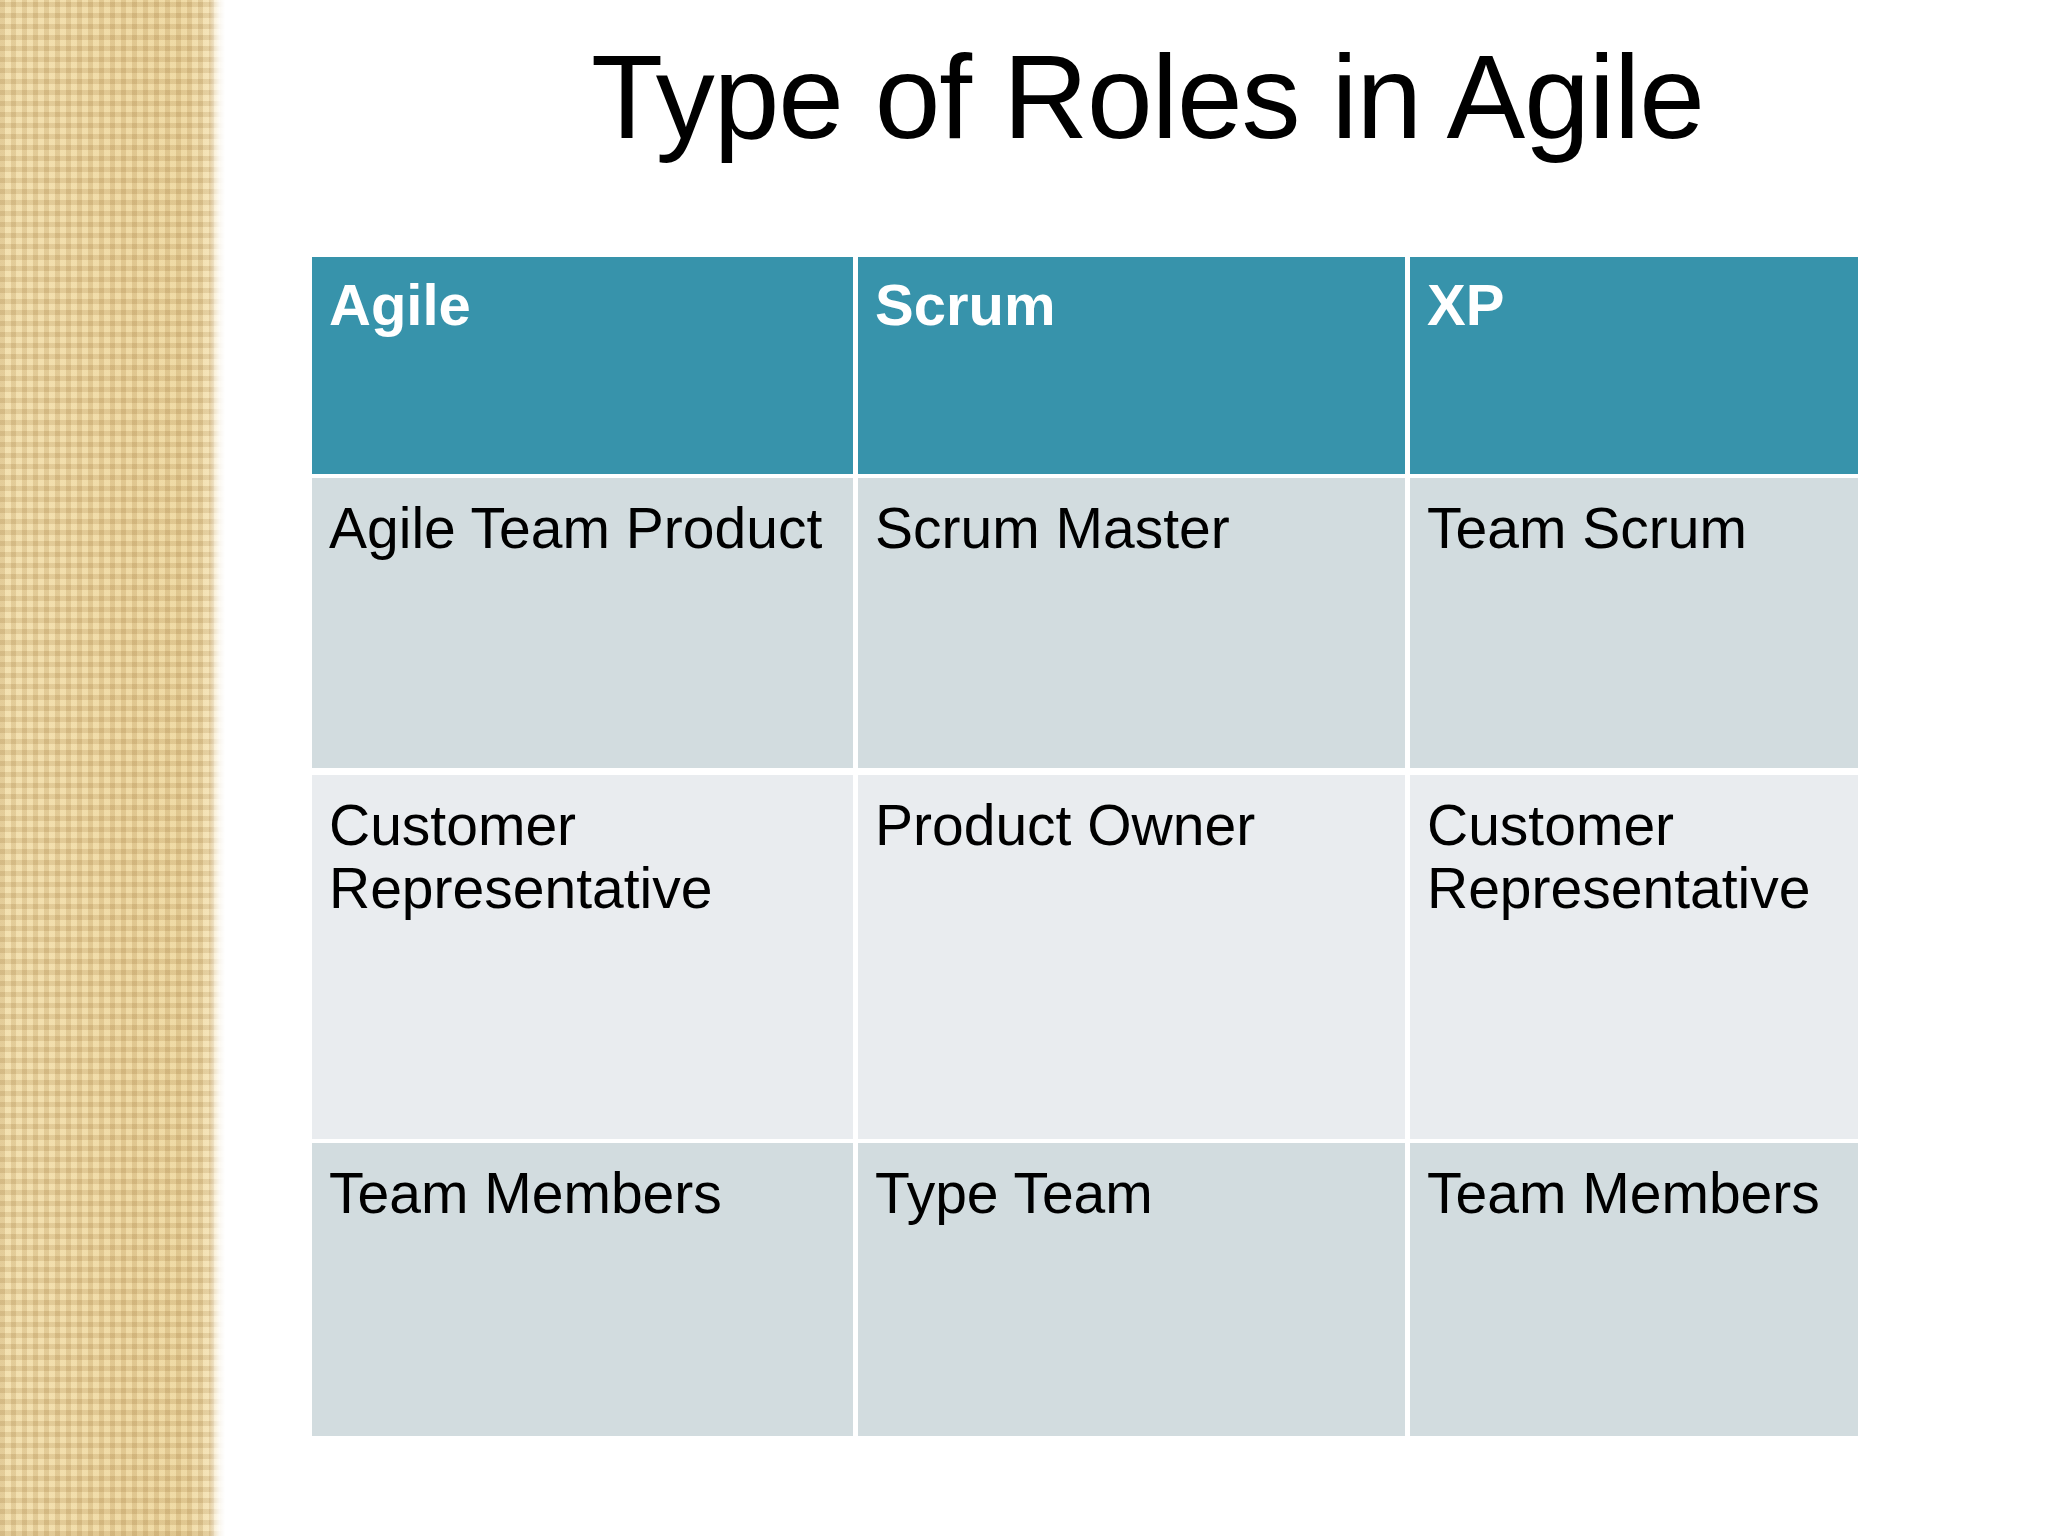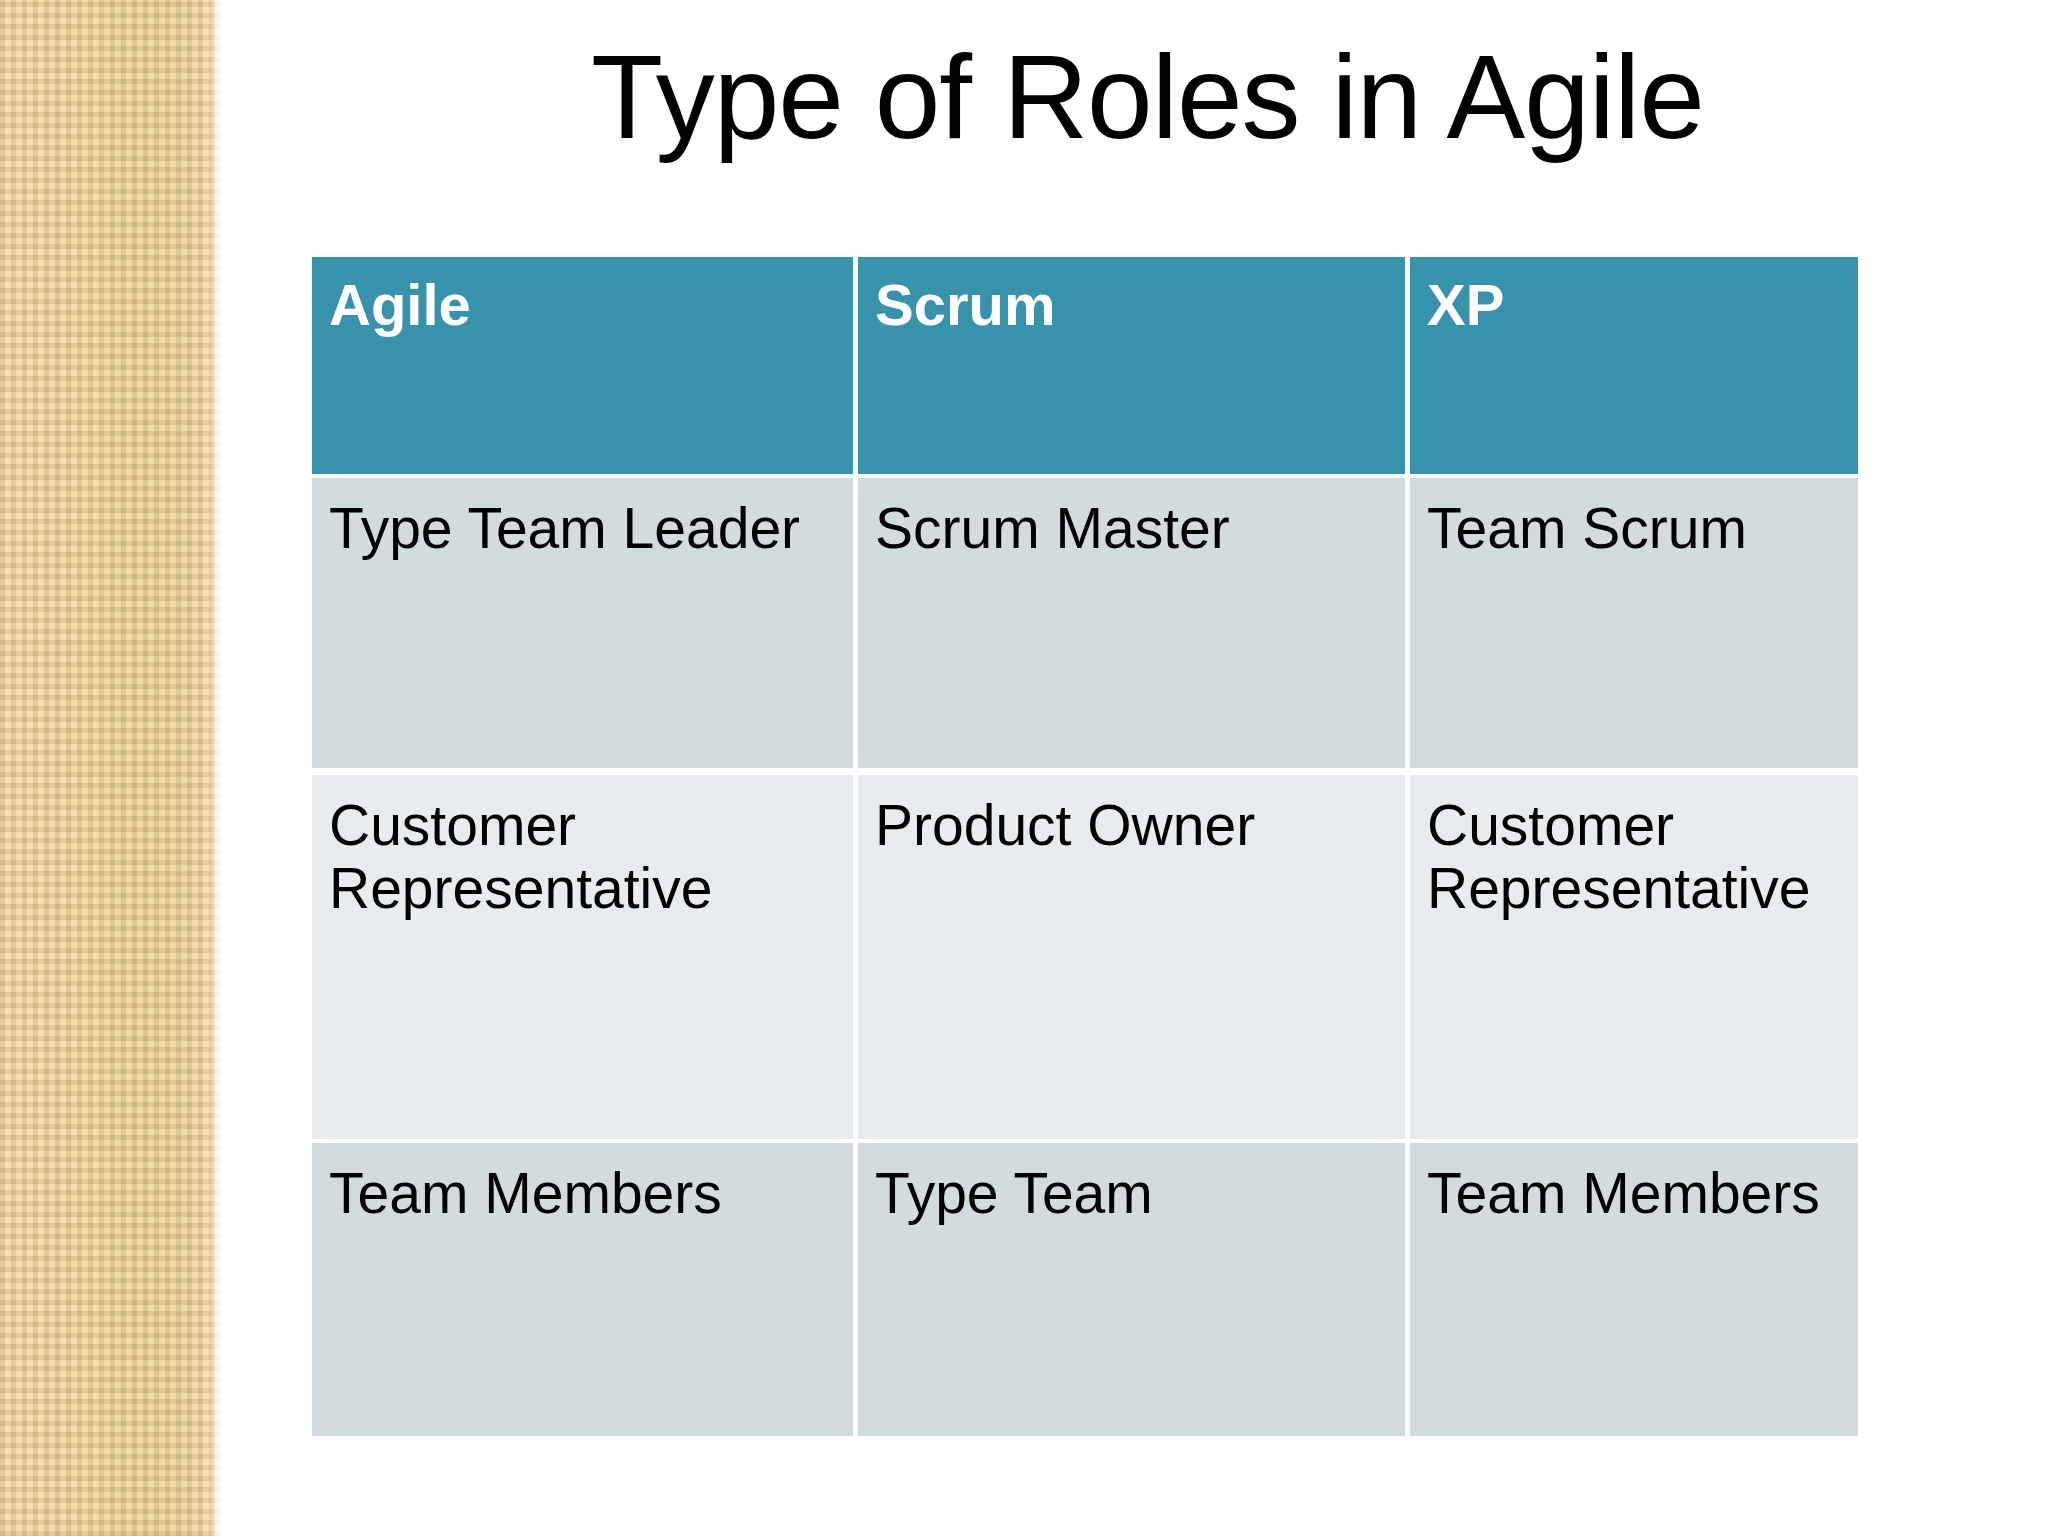--- a/index.html
+++ b/index.html
@@ -154,21 +154,21 @@
     </colgroup>
     <thead>
       <tr>
         <th>Agile</th>
         <th>Scrum</th>
         <th>XP</th>
       </tr>
     </thead>
     <tbody>
       <tr class="band-dark r1">
-        <td>Type Team Leader</td>
+        <td>Agile Team Product</td>
         <td>Scrum Master</td>
         <td>Team Scrum</td>
       </tr>
       <tr class="band-light r2">
         <td>Customer Representative</td>
         <td>Product Owner</td>
         <td>Customer Representative</td>
       </tr>
       <tr class="band-dark r3">
         <td>Team Members</td>

